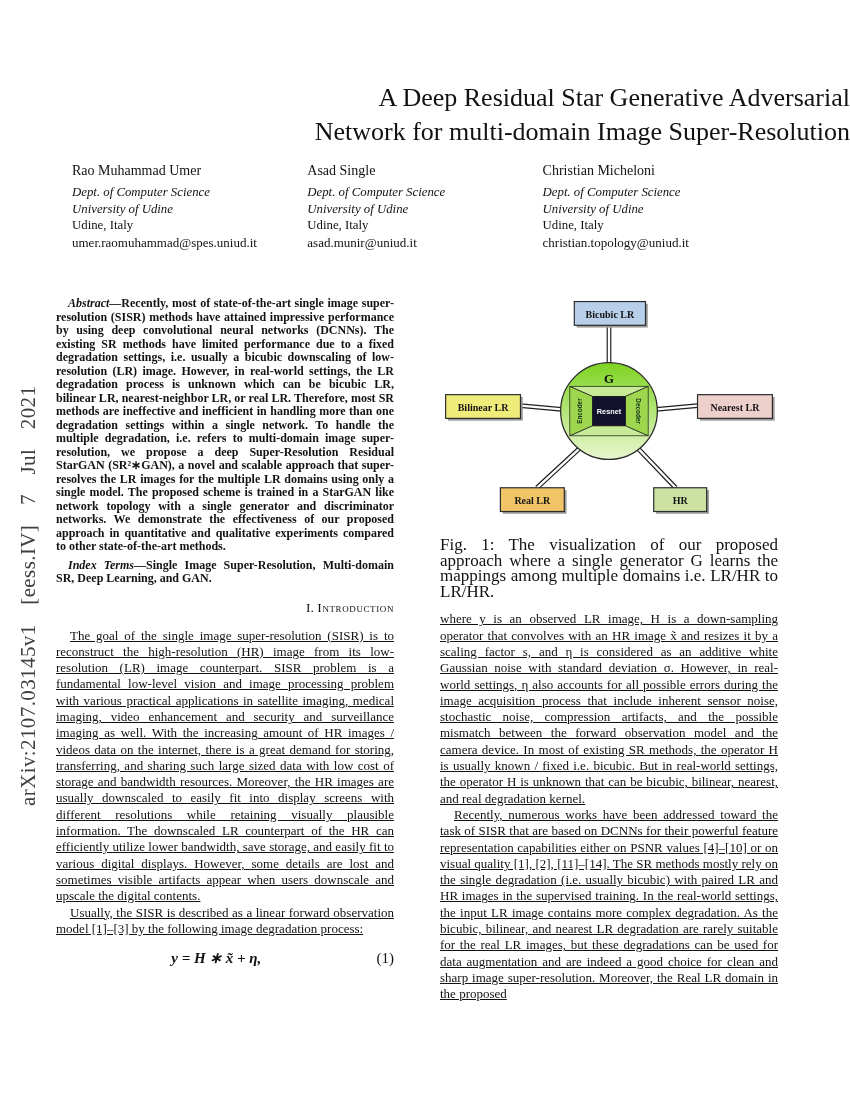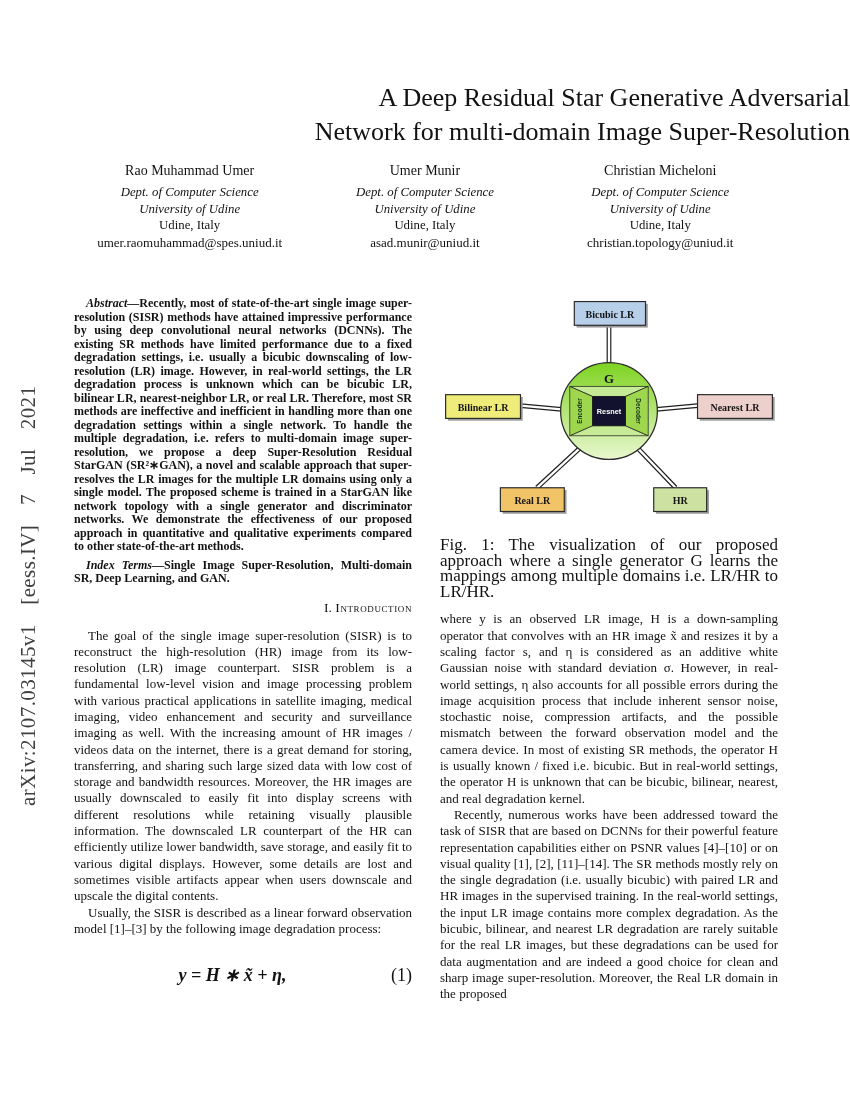--- a/index.html
+++ b/index.html
@@ -12,37 +12,37 @@
   .arxiv-vertical {
     position:absolute; left:16px; top:298px; height:508px; width:30px;
     writing-mode:vertical-rl; transform:rotate(180deg);
     font-size:21px; color:#3f3f3f; word-spacing:14px; letter-spacing:0.4px;
     white-space:nowrap;
   }
   
   .title { position:absolute; top:74px; left:0; width:100%; text-align:right;
     font-size:26px; line-height:1.32; font-weight:400;margin-top:7px; }
   .authors { position:absolute; top:162px; left:72px; width:706px; display:flex; }
-  .author { width:33.33%; text-align:center; line-height:1.3;font-family:Liberation Serif, serif; }
+  .author { width:33.33%; text-align:left; line-height:1.3;font-family:Liberation Serif, serif; }
   .a-name  { font-size:14px; margin-bottom:4px; }
   .a-it    { font-style:italic; font-size:12.8px; }
   .a-city  { font-size:12.8px; }
   .a-email { font-size:13px; margin-top:1px; }
   
   .col { position:absolute; top:297px; width:338px; text-align:justify; }
-  .col-left  { left:74px; }
+  .col-left  { left:56px; }
   .col-right { left:440px; }
   .abstract { font-weight:bold; font-size:12px; line-height:13.5px; text-indent:12px; margin-bottom:5px; }
   .abstract .lead { font-style:italic; }
   .index-terms { margin-bottom:14px; }
   .sec-head { font-size:13.5px; font-weight:400; text-align:right; margin:14px 0 12px 0; }
   .sc { font-variant: small-caps; letter-spacing:0.6px; }
-  .body { font-size:13px; line-height:16.3px; margin:0; }
+  .body { font-size:13px; line-height:16.3px; margin:0;text-decoration:underline; }
   .indent { text-indent:14px; }
-  .equation { display:flex; align-items:center; margin-top:27px; font-size:18px; }
+  .equation { display:flex; align-items:center; margin-top:12px; font-size:15px; }
   .eq-body { flex:1; text-align:center; font-style:italic; font-weight:bold; }
   .eq-num { text-align:right; }
   
   .figure { width:338px; text-align:center; }
   .fig-svg { display:block; margin:0 auto; }
   .caption { font-size:17px; line-height:15.6px; margin-top:10px; margin-bottom:12px; text-align:justify; }
   
   .rail-dark  { stroke:#1f1f1f; stroke-width:5.2; fill:none; }
   .rail-light { stroke:#ffffff; stroke-width:2.6; fill:none; }
   .g-circle   { stroke:#2b2b2b; stroke-width:1.4; }
@@ -69,21 +69,21 @@
 
   <div class="authors">
     <div class="author">
       <div class="a-name">Rao Muhammad Umer</div>
       <div class="a-it">Dept. of Computer Science</div>
       <div class="a-it">University of Udine</div>
       <div class="a-city">Udine, Italy</div>
       <div class="a-email">umer.raomuhammad@spes.uniud.it</div>
     </div>
     <div class="author">
-      <div class="a-name">Umer Munir</div>
+      <div class="a-name">Asad Single</div>
       <div class="a-it">Dept. of Computer Science</div>
       <div class="a-it">University of Udine</div>
       <div class="a-city">Udine, Italy</div>
       <div class="a-email">asad.munir@uniud.it</div>
     </div>
     <div class="author">
       <div class="a-name">Christian Micheloni</div>
       <div class="a-it">Dept. of Computer Science</div>
       <div class="a-it">University of Udine</div>
       <div class="a-city">Udine, Italy</div>

